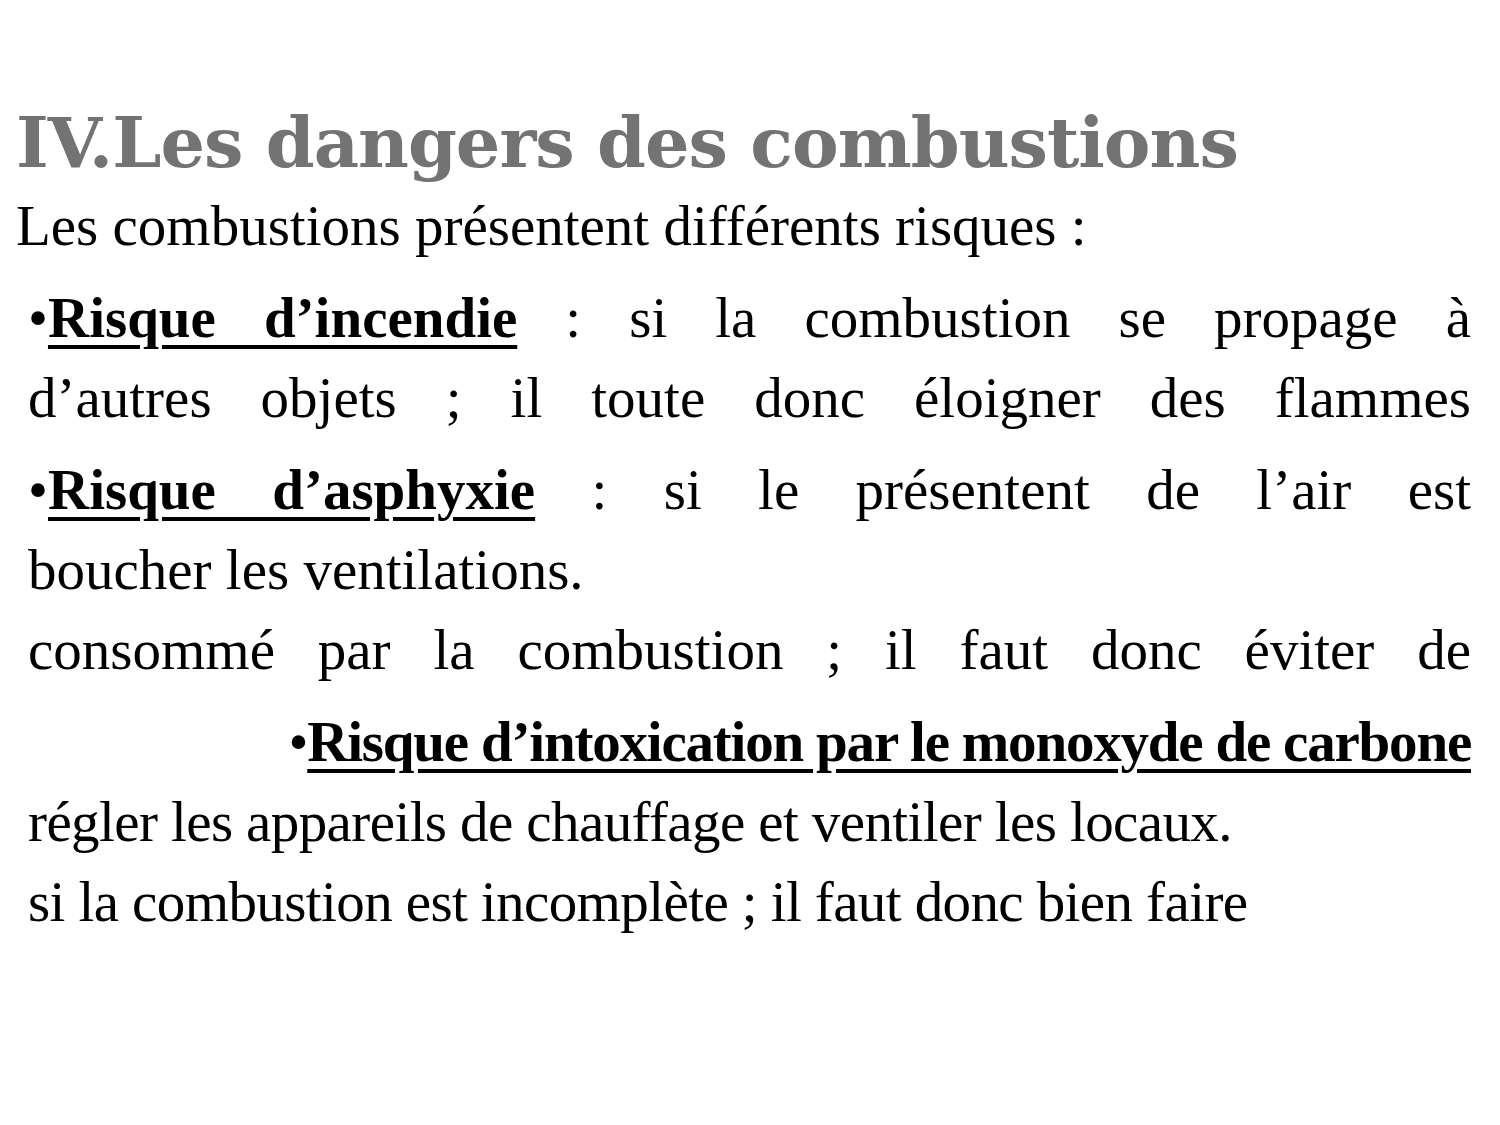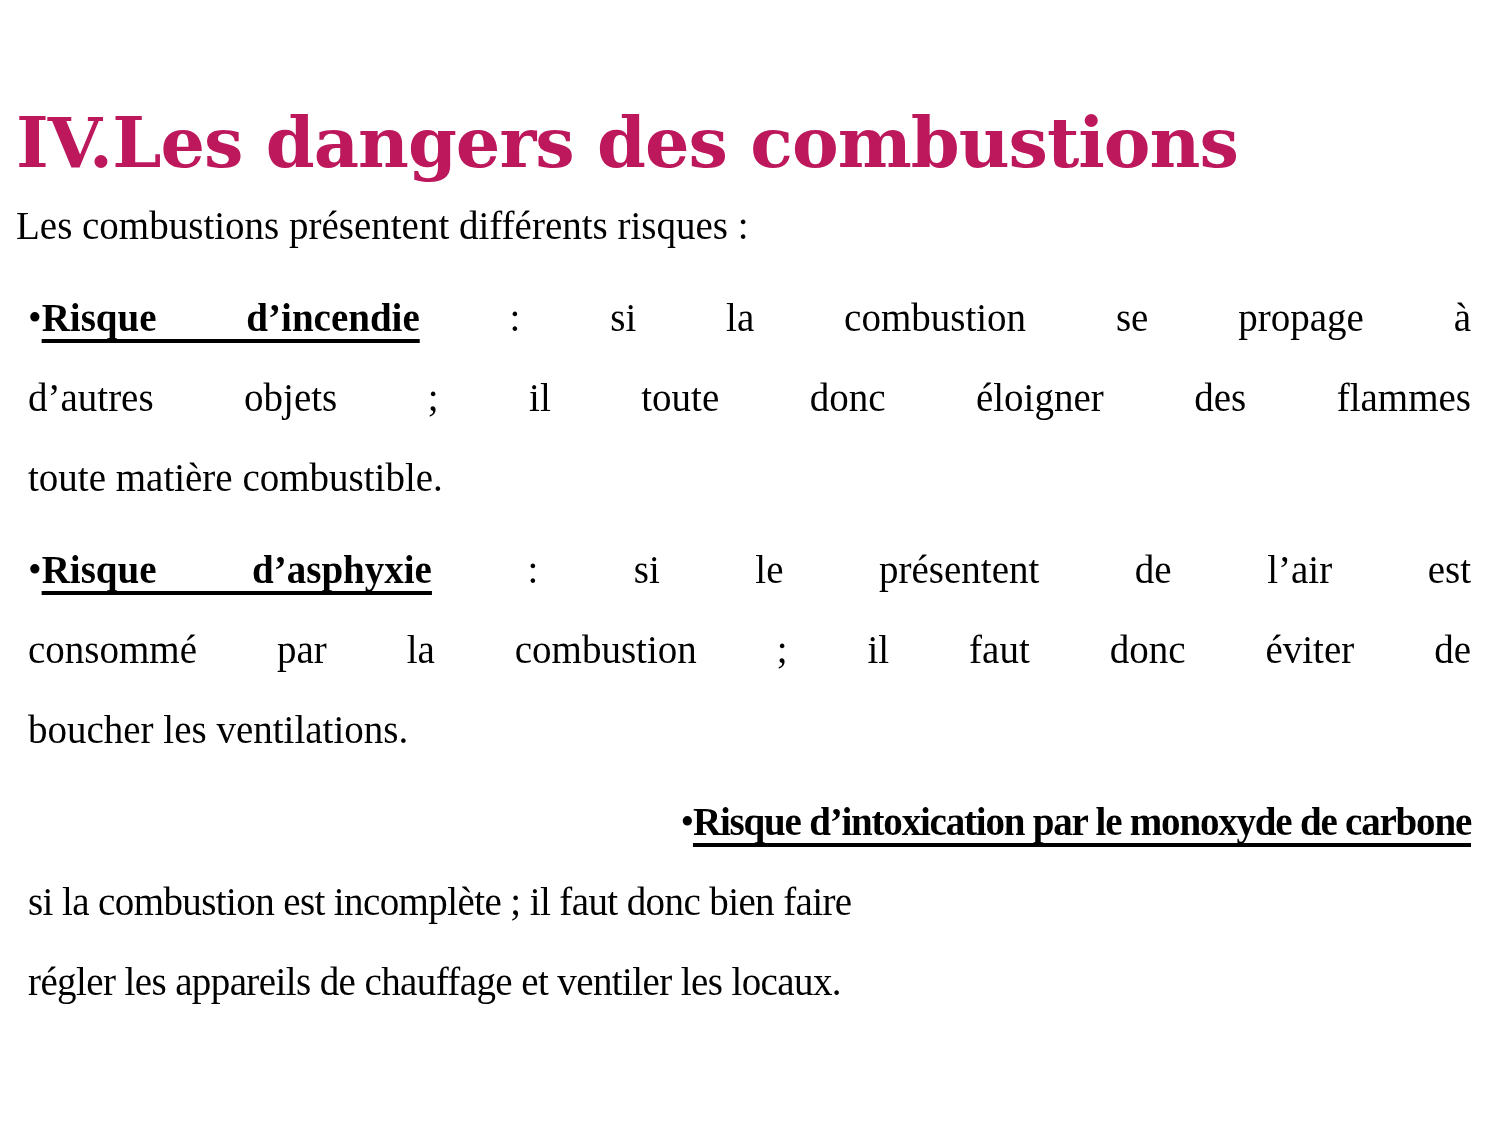--- a/index.html
+++ b/index.html
@@ -1,54 +1,53 @@
 <!DOCTYPE html>
 <html><head>
 <meta charset="utf-8">
 <style>
   html, body { margin:0; padding:0; background:#ffffff; }
   body { width:1500px; height:1125px; position:relative; overflow:hidden; }
   .slide { position:absolute; left:16px; top:100px; width:1467px; }
   .title {
     font-family: "DejaVu Serif", serif;
     font-weight: bold;
-    color: #be185d;
+    color: #737373;
     font-size: 70px;
     line-height: 86px;
     margin: 0;
     letter-spacing: -1px;
   }
   .line {
     font-family: "Liberation Serif", serif;
-    font-size: 39px;
+    font-size: 57px;
     line-height: 80px;
     color: #000000;
     margin: 0;
   }
   .justify-full { text-align: justify; text-align-last: justify; }
   .bold-u { font-weight: bold; text-decoration: underline; text-decoration-thickness: 4px; text-underline-offset: 8px; }
   .para { margin:12px; }
 </style>
 </head>
 <body>
 
 <div class="slide">
   <h1 class="title">IV.Les dangers des combustions</h1>
   <p class="line">Les combustions présentent différents risques :</p>
 
   <div class="para">
     <p class="line justify-full"><span>•</span><span class="bold-u">Risque d’incendie</span><span> : si la combustion se propage à</span></p>
     <p class="line justify-full">d’autres objets ; il toute donc éloigner des flammes</p>
-    <p class="line">toute matière combustible.</p>
   </div>
 
   <div class="para">
     <p class="line justify-full"><span>•</span><span class="bold-u">Risque d’asphyxie</span><span> : si le présentent de l’air est</span></p>
+    <p class="line">boucher les ventilations.</p>
     <p class="line justify-full">consommé par la combustion ; il faut donc éviter de</p>
-    <p class="line">boucher les ventilations.</p>
   </div>
 
   <div class="para">
     <p class="line" style="white-space:nowrap;letter-spacing:-1.2px;text-align:right;"><span>•</span><span class="bold-u">Risque d’intoxication par le monoxyde de carbone</span></p>
+    <p class="line" style="white-space:nowrap;letter-spacing:-0.6px;">régler les appareils de chauffage et ventiler les locaux.</p>
     <p class="line" style="white-space:nowrap;letter-spacing:-0.6px;">si la combustion est incomplète ; il faut donc bien faire</p>
-    <p class="line" style="white-space:nowrap;letter-spacing:-0.6px;">régler les appareils de chauffage et ventiler les locaux.</p>
   </div>
 </div>
 
 </body></html>

